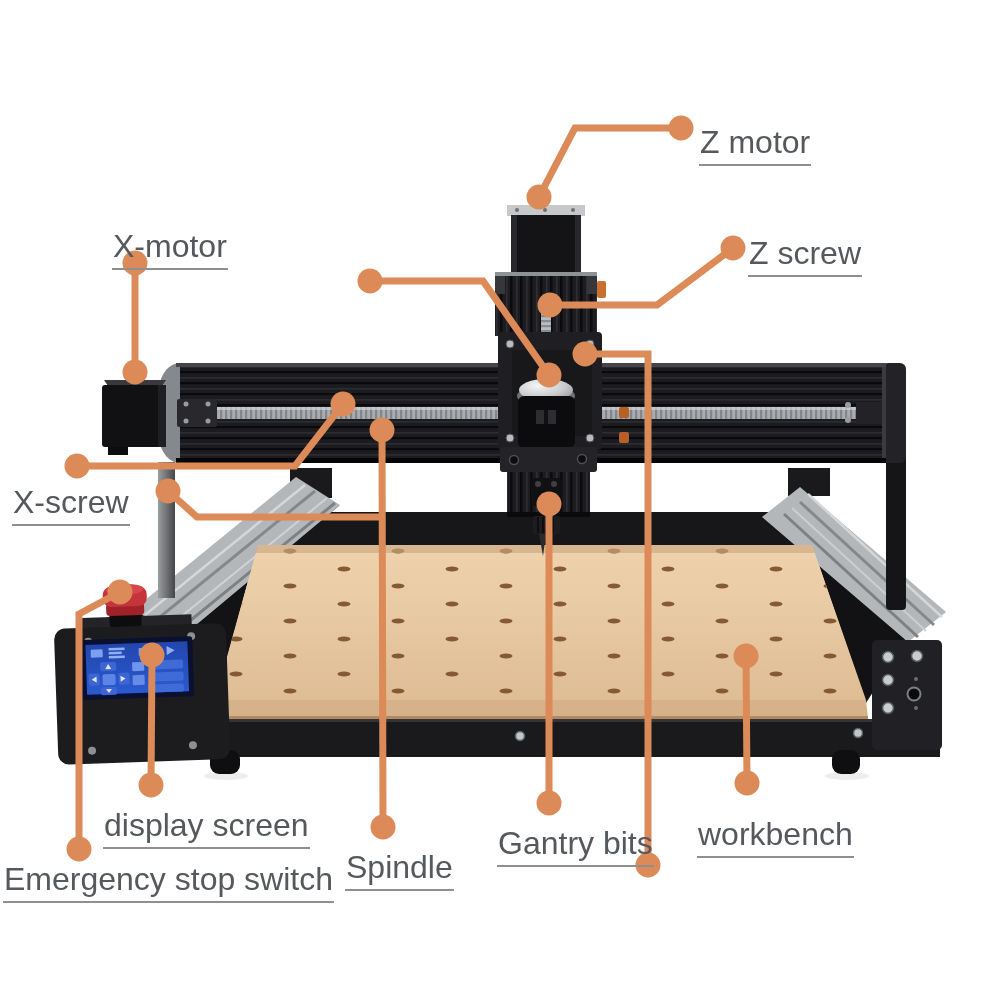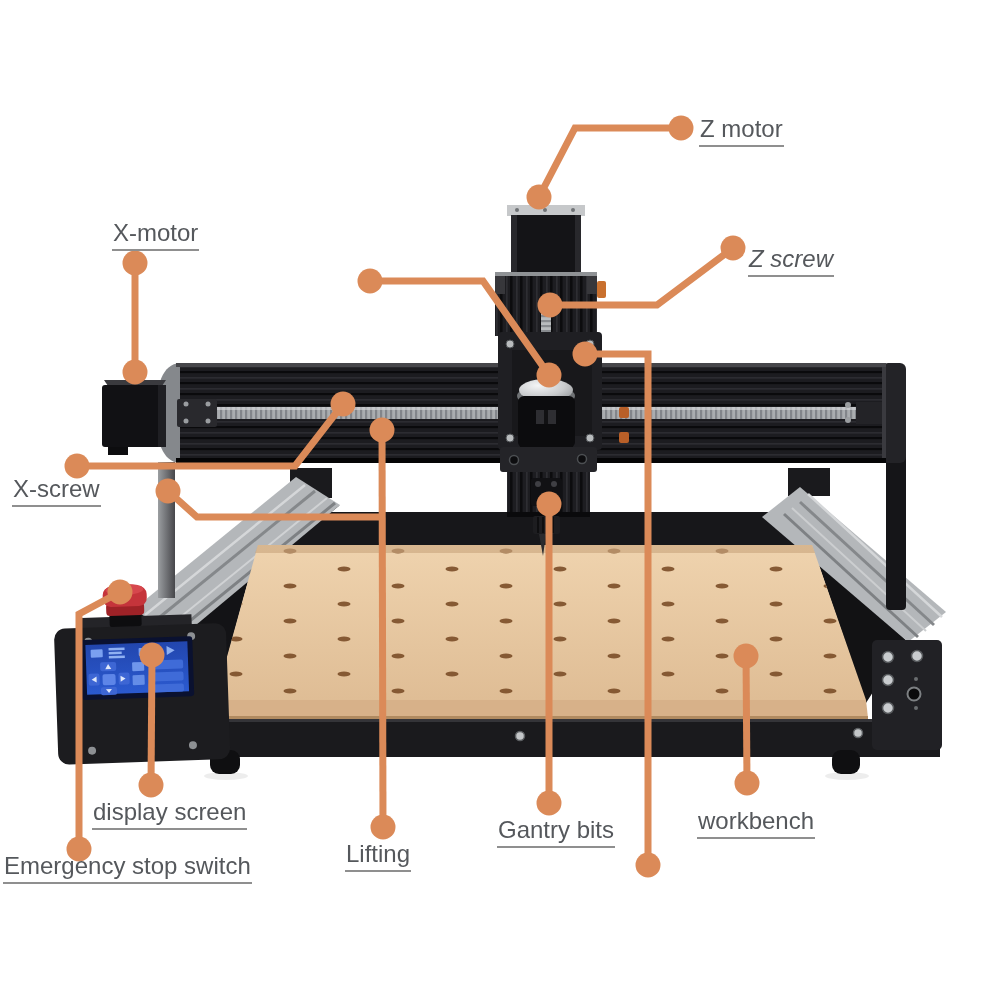--- a/index.html
+++ b/index.html
@@ -1,22 +1,22 @@
 <!DOCTYPE html>
 <html style="--c-accent: #DB8A58; --c-label_text: #55585C; --c-label_underline: #8F8F8F; --c-machine_black: #17171A; --c-rail_silver: #B4B7BA; --c-workbench_tan: #EACDA7; --c-workbench_slot_brown: #7B4E28; --c-screen_blue: #2B57C9; --c-estop_red: #C5343B;"><head>
 <meta charset="utf-8">
 <style>
   html,body{margin:0;padding:0;background:#fff;}
   #stage{position:relative;width:1000px;height:1000px;background:#fff;overflow:hidden;
          font-family:"Liberation Sans",sans-serif;}
   #machine-svg{position:absolute;left:0;top:0;z-index:1;}
-  .label{position:absolute;z-index:3;font-size:24px;line-height:1.05;white-space:nowrap;
+  .label{position:absolute;z-index:3;font-size:32px;line-height:1.05;white-space:nowrap;
          color:var(--c-label_text,#55585c);
          border-bottom:2px solid var(--c-label_underline,#8f8f8f);
-         padding:0 1px 4px 1px;}
+         padding:0 1px 4px 1px;margin-top:10px;}
   .acc{fill:var(--c-accent,#DB8A58);}
   .accs{stroke:var(--c-accent,#DB8A58);fill:none;stroke-width:7;stroke-linejoin:miter;stroke-linecap:butt;}
 </style>
 </head>
 <body>
 
 <div id="stage">
 
 <svg id="machine-svg" width="1000" height="1000" viewBox="0 0 1000 1000">
   <defs>
@@ -329,21 +329,21 @@
     <g>
       <polyline class="accs" points="120,592 79,614 79,849"></polyline>
       <circle class="acc" cx="120" cy="592" r="12.5"></circle>
       <circle class="acc" cx="79" cy="849" r="12.5"></circle>
     </g>
   </g>
 </svg>
 
 <div class="label" style="left:699px;top:116px;">Z motor</div>
 <div class="label" style="left:112px;top:220px;">X-motor</div>
-<div class="label" style="left:748px;top:246px;font-style:italic;">Z screw</div>
+<div class="label" style="left:748px;top:227px;">Z screw</div>
 <div class="label" style="left:12px;top:476px;text-align:right;">X-screw</div>
-<div class="label" style="left:92px;top:799px;">display screen</div>
+<div class="label" style="left:103px;top:799px;">display screen</div>
 <div class="label" style="left:3px;top:853px;">Emergency stop switch</div>
-<div class="label" style="left:345px;top:841px;">Lifting</div>
+<div class="label" style="left:345px;top:841px;">Spindle</div>
 <div class="label" style="left:497px;top:817px;">Gantry bits</div>
 <div class="label" style="left:697px;top:808px;">workbench</div>
 
 </div>
 
 </body></html>

